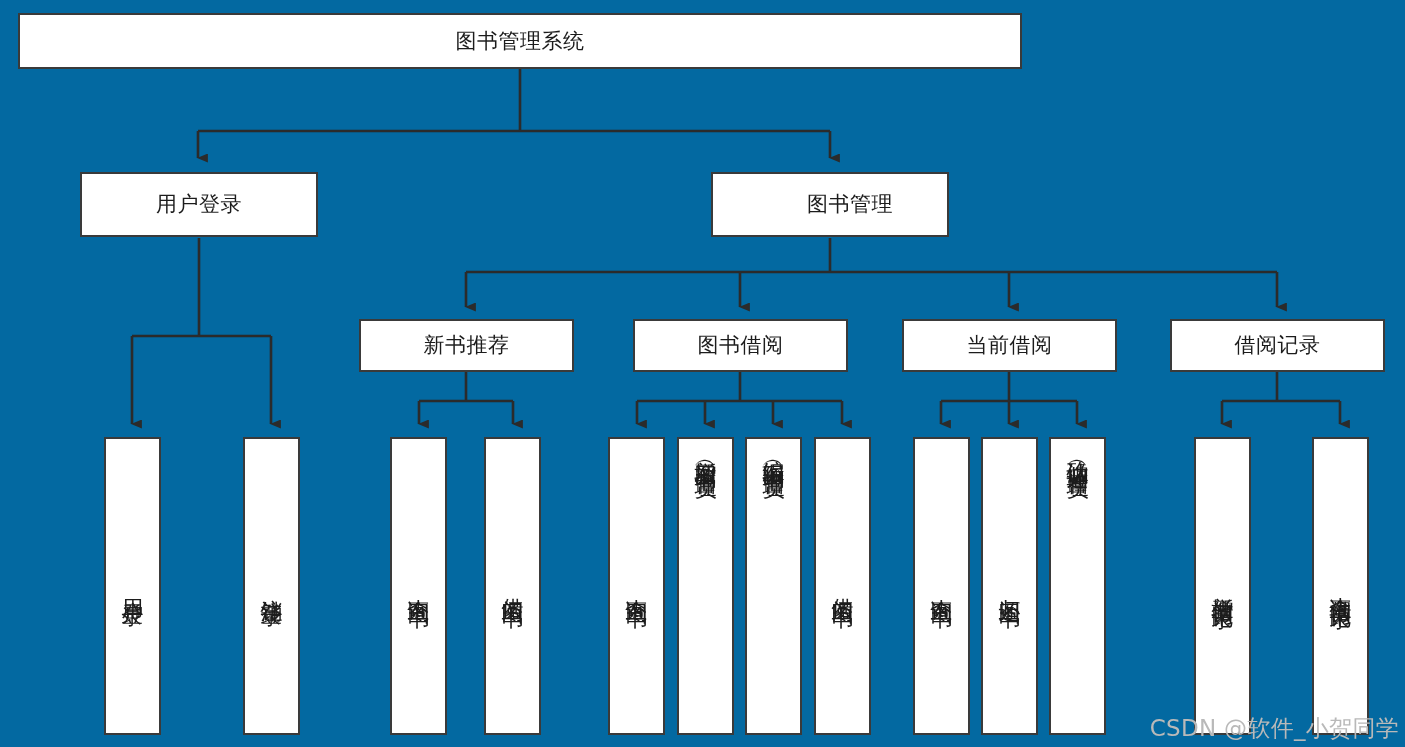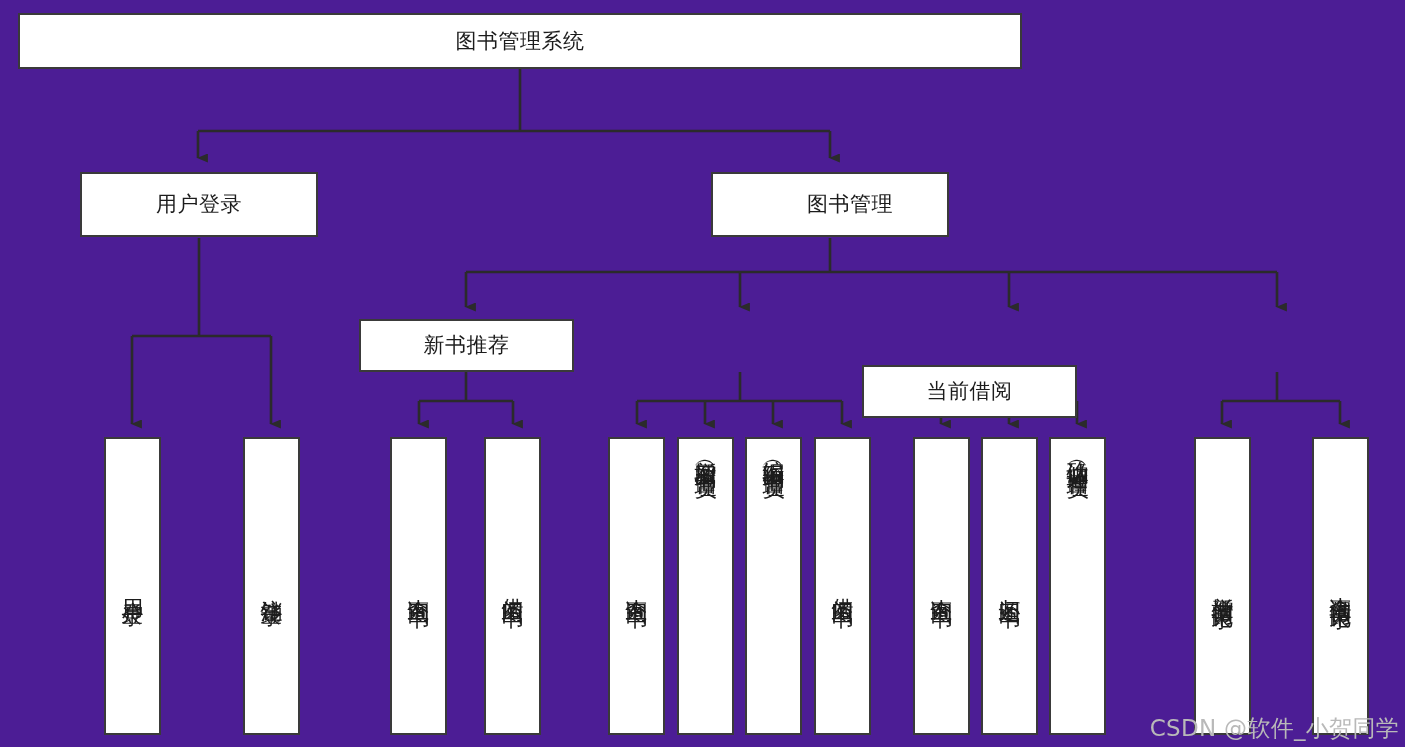--- a/index.html
+++ b/index.html
@@ -10,21 +10,21 @@
   body {
     width: 1405px;
     height: 747px;
     font-family: "DejaVu Sans", "Liberation Sans", sans-serif;
     overflow: hidden;
   }
   #diagram-root {
     position: relative;
     width: 1405px;
     height: 747px;
-    background: #4c1d95;
+    background: #0369a1;
   }
   svg#tree-svg {
     position: absolute;
     left: 0;
     top: 0;
     width: 1405px;
     height: 747px;
   }
   .node-box {
     position: absolute;
@@ -132,22 +132,28 @@
   <div class="node-box" style="left:80px; top:172px; width:238px; height:65px;">
     <span class="node-label-h">用户登录</span>
   </div>
   <div class="node-box" style="left:711px; top:172px; width:238px; height:65px;padding-left:40px;">
     <span class="node-label-h">图书管理</span>
   </div>
 
   <div class="node-box" style="left:359px; top:319px; width:215px; height:53px;">
     <span class="node-label-h">新书推荐</span>
   </div>
-  <div class="node-box" style="left:862px; top:319px; width:215px; height:53px;margin-top:46px;">
+  <div class="node-box" style="left:633px; top:319px; width:215px; height:53px;">
+    <span class="node-label-h">图书借阅</span>
+  </div>
+  <div class="node-box" style="left:902px; top:319px; width:215px; height:53px;">
     <span class="node-label-h">当前借阅</span>
+  </div>
+  <div class="node-box" style="left:1170px; top:319px; width:215px; height:53px;">
+    <span class="node-label-h">借阅记录</span>
   </div>
 
   <div class="node-box leaf" style="left:104px; top:437px; width:57px; height:298px;">
     <span class="node-label-v">用户登录</span>
   </div>
   <div class="node-box leaf" style="left:243px; top:437px; width:57px; height:298px;">
     <span class="node-label-v">注销登录</span>
   </div>
 
   <div class="node-box leaf" style="left:390px; top:437px; width:57px; height:298px;">

